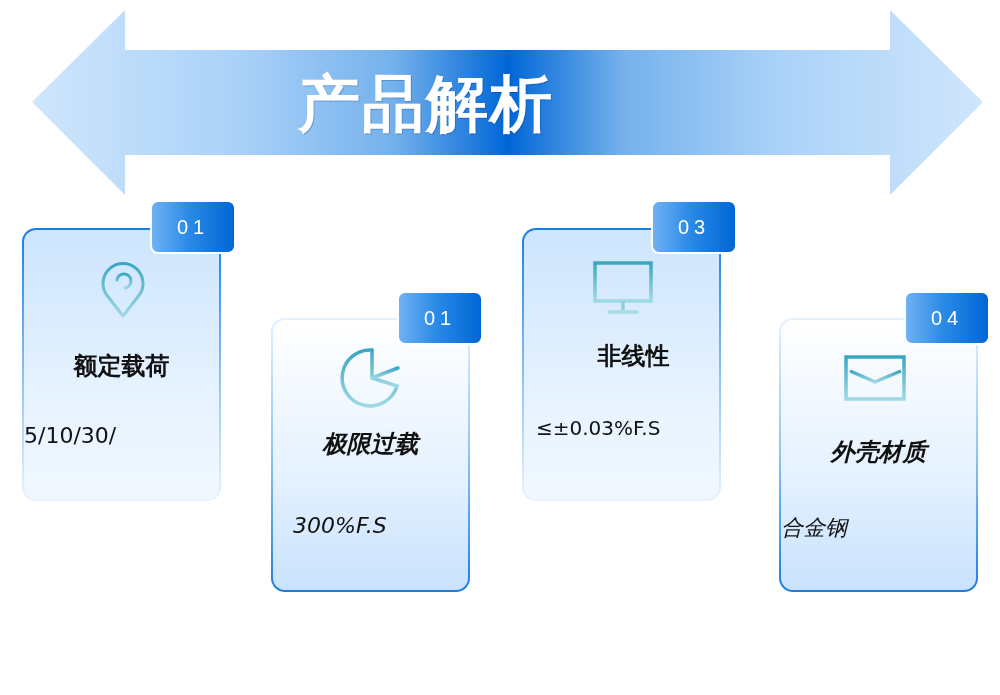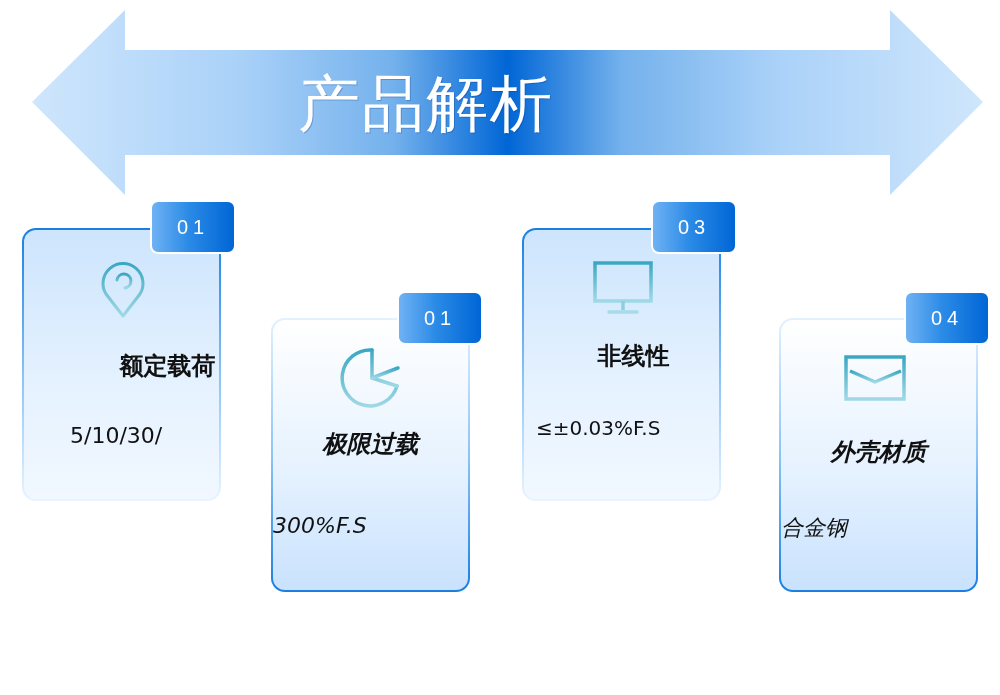--- a/index.html
+++ b/index.html
@@ -3,21 +3,21 @@
 <meta charset="utf-8">
 <style>
   * { box-sizing: border-box; margin: 0; padding: 0; }
   html, body { width: 1000px; height: 695px; background: #ffffff; overflow: hidden; }
   body { position: relative; font-family: "DejaVu Sans", sans-serif; }
 
   .banner { position: absolute; left: 0; top: 0; width: 1000px; height: 200px; }
   .banner svg { position: absolute; left: 0; top: 0; }
   .banner-title {
     position: absolute; left: 0; top: 62px; width: 852px; text-align: center;
-    font-size: 62px; font-weight: normal; color: #ffffff; letter-spacing: 2px;
+    font-size: 62px; font-weight: bold; color: #ffffff; letter-spacing: 2px;
     font-family: "DejaVu Sans", sans-serif;
     text-shadow: 1px 1px 0 rgba(0,40,120,0.25);
   }
 
   .card {
     position: absolute; width: 199px; border-radius: 14px;
     border: 2px solid transparent;
   }
   .card.up {
     background:
@@ -63,21 +63,21 @@
         <stop offset="0.62" stop-color="#74b1ec"></stop>
         <stop offset="0.78" stop-color="#a9d1f8"></stop>
         <stop offset="1" stop-color="#cfe6fc"></stop>
       </linearGradient>
     </defs>
     <polygon points="32,102 125,10 125,50 890,50 890,10 983,102 890,195 890,155 125,155 125,195" fill="url(#arrowGrad)"></polygon>
   </svg>
   <div class="banner-title">产品解析</div>
 </div>
 
-<div class="card up" style="left:22px; top:228px; height:273px;padding-left:46px;">
+<div class="card up" style="left:22px; top:228px; height:273px;">
   <svg class="icon" width="50" height="62" viewBox="0 0 50 62" style="left:74px; top:28px;">
     <defs>
         <linearGradient id="ic1" x1="0" y1="0" x2="0" y2="1">
           <stop offset="0" stop-color="#3aa7c2"></stop>
           <stop offset="1" stop-color="#9fd8e6"></stop>
         </linearGradient>
       </defs>
     <path d="M25 58 L8 36 A20 20 0 1 1 42 36 Z" fill="none" stroke="url(#ic1)" stroke-width="3" stroke-linejoin="round"></path>
     <path d="M19 22 A7 7 0 1 1 27 30" fill="none" stroke="url(#ic1)" stroke-width="3" stroke-linecap="round"></path>
   </svg>
@@ -92,21 +92,21 @@
         <linearGradient id="ic2" x1="0" y1="0" x2="0" y2="1">
           <stop offset="0" stop-color="#3aa7c2"></stop>
           <stop offset="1" stop-color="#9fd8e6"></stop>
         </linearGradient>
       </defs>
     <path d="M57 40 A28 28 0 1 1 32 4" fill="none" stroke="url(#ic2)" stroke-width="3.5" stroke-linecap="round"></path>
     <path d="M32 4 L32 32 L57 40" fill="none" stroke="url(#ic2)" stroke-width="3.5" stroke-linecap="round" stroke-linejoin="round"></path>
     <path d="M32 32 L58 22" fill="none" stroke="url(#ic2)" stroke-width="3.5" stroke-linecap="round"></path>
   </svg>
   <div class="card-title" style="top:108px;">极限过载</div>
-  <div class="card-value" style="top:186px;">300%F.S</div>
+  <div class="card-value" style="top:186px;margin-left:20px;">300%F.S</div>
 </div>
 <div class="badge" style="left:397px; top:291px;">01</div>
 
 <div class="card up" style="left:522px; top:228px; height:273px;padding-left:12px;">
   <svg class="icon" width="64" height="56" viewBox="0 0 64 56" style="left:67px; top:30px;">
     <defs>
         <linearGradient id="ic3" x1="0" y1="0" x2="0" y2="1">
           <stop offset="0" stop-color="#3aa7c2"></stop>
           <stop offset="1" stop-color="#9fd8e6"></stop>
         </linearGradient>

